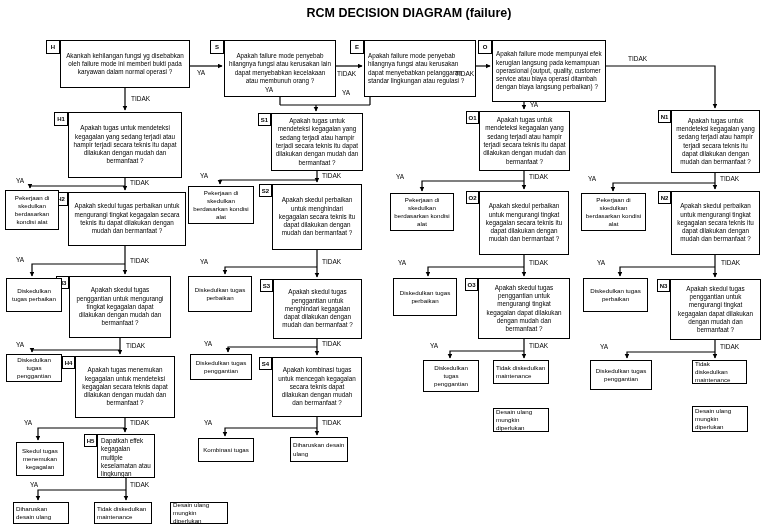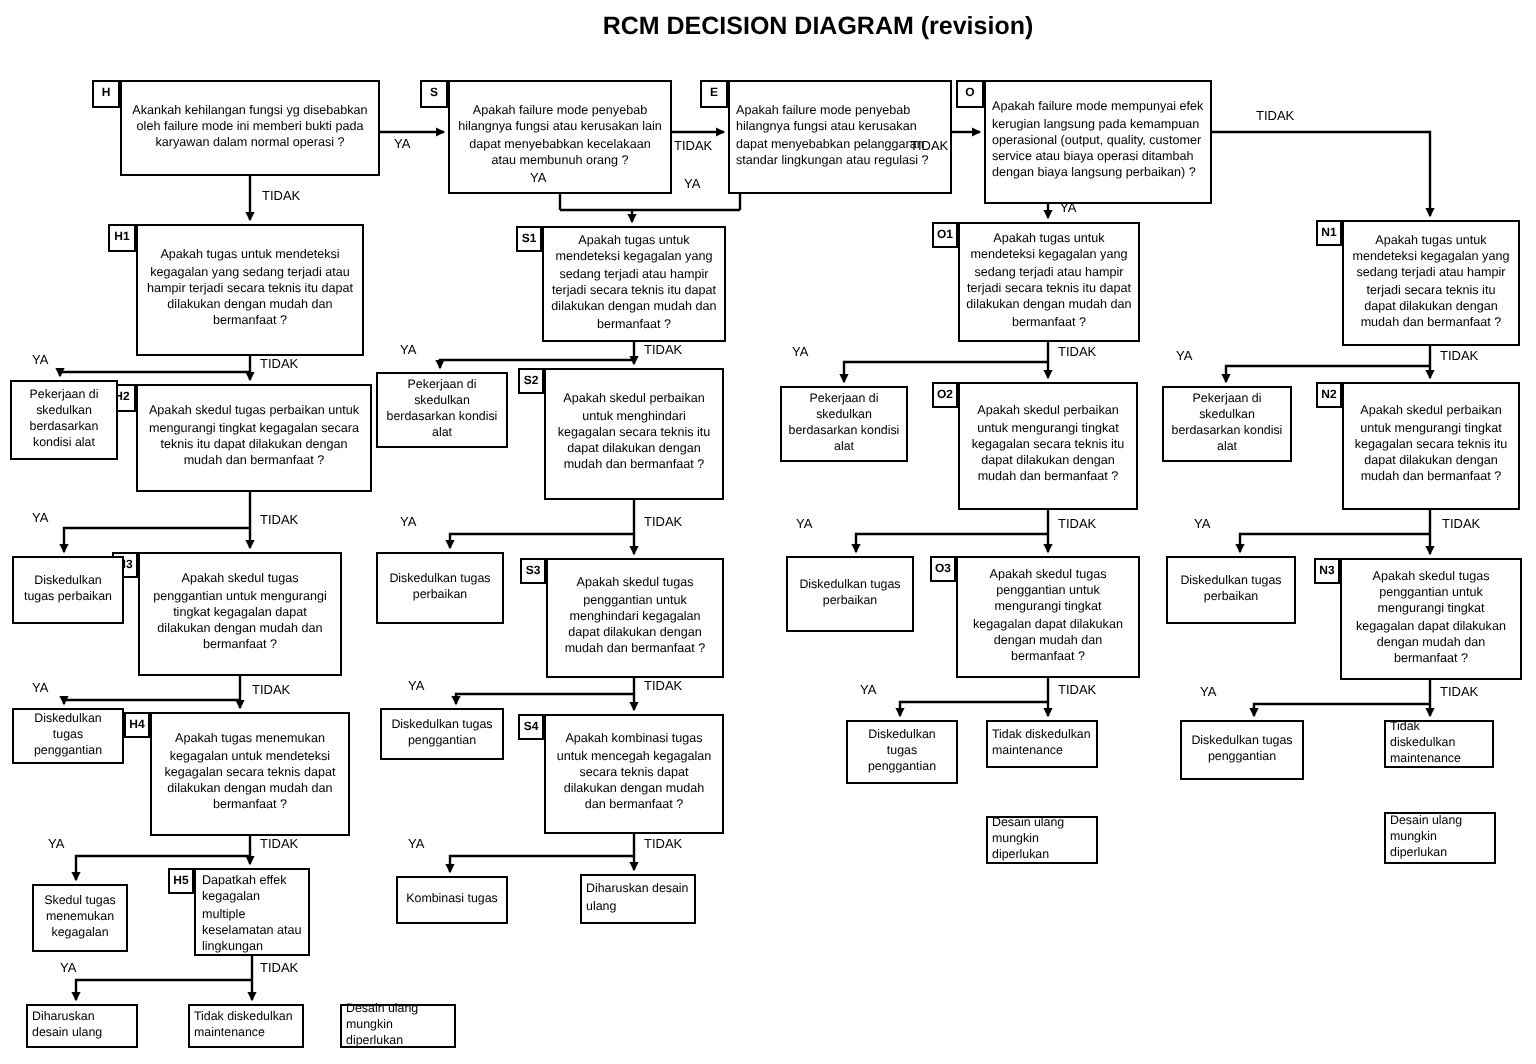--- a/index.html
+++ b/index.html
@@ -86,21 +86,21 @@
     <path d="M715,183 H613 V191" marker-end="url(#ah)"></path>
     <path d="M715,183 V189" marker-end="url(#ah)"></path>
   <path d="M715,255 V267"></path>
     <path d="M715,267 H620 V276" marker-end="url(#ah)"></path>
     <path d="M715,267 V277" marker-end="url(#ah)"></path>
   <path d="M715,340 V352"></path>
     <path d="M715,352 H627 V358" marker-end="url(#ah)"></path>
     <path d="M715,352 V358" marker-end="url(#ah)"></path>
 </svg>
 
-<div class="title">RCM DECISION DIAGRAM (revision)</div>
+<div class="title">RCM DECISION DIAGRAM (failure)</div>
 
 <div class="tab" style="left:46px;top:40px;width:14px;height:14px">H</div>
 <div class="qbox" style="left:60px;top:40px;width:130px;height:48px">Akankah kehilangan fungsi yg disebabkan oleh failure mode ini memberi bukti pada karyawan dalam normal operasi ?</div>
 <div class="tab" style="left:210px;top:40px;width:14px;height:14px">S</div>
 <div class="qbox" style="left:224px;top:40px;width:112px;height:57px">Apakah failure mode penyebab hilangnya fungsi atau kerusakan lain dapat menyebabkan kecelakaan atau membunuh orang ?</div>
 <div class="tab" style="left:350px;top:40px;width:14px;height:14px">E</div>
 <div class="qbox left" style="left:364px;top:40px;width:112px;height:57px">Apakah failure mode penyebab hilangnya fungsi atau kerusakan dapat menyebabkan pelanggaran standar lingkungan atau regulasi ?</div>
 <div class="tab" style="left:478px;top:40px;width:14px;height:14px">O</div>
 <div class="qbox left" style="left:492px;top:40px;width:114px;height:62px">Apakah failure mode mempunyai efek kerugian langsung pada kemampuan operasional (output, quality, customer service atau biaya operasi ditambah dengan biaya langsung perbaikan) ?</div>
 

